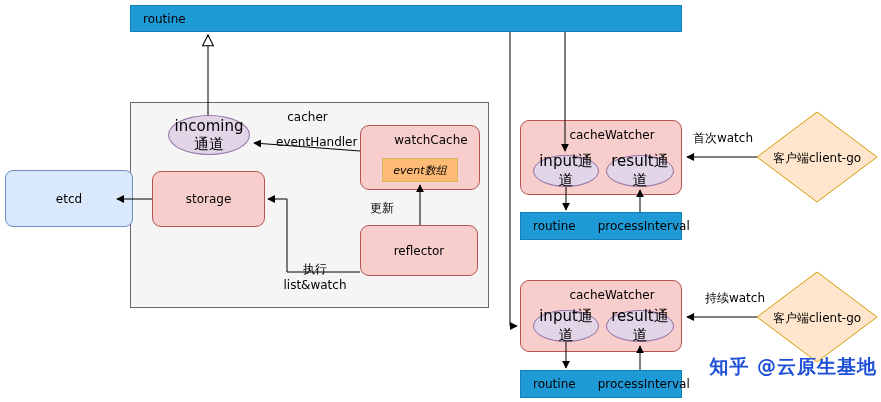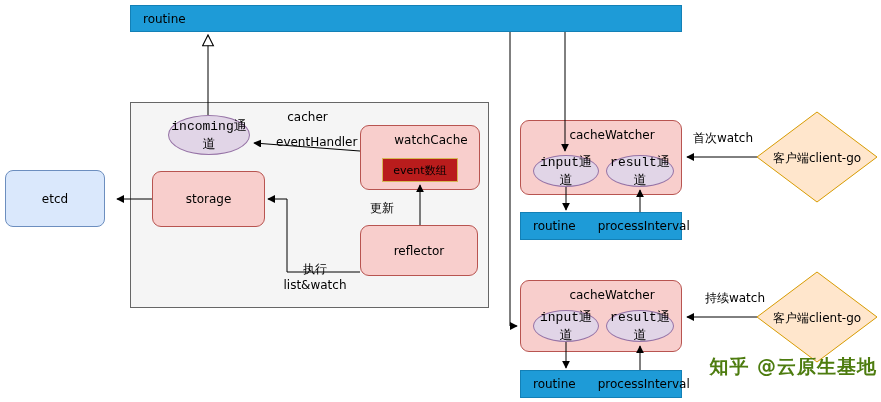--- a/index.html
+++ b/index.html
@@ -40,23 +40,23 @@
   .bar-process { margin-left: 22px; }
   .node {
     position: absolute;
     display: flex;
     align-items: center;
     justify-content: center;
     z-index: 1;
     text-align: center;
   }
   .pink   { background: #f8cecc; border: 1px solid #b85450; border-radius: 9px; }
-  .yellow { background: #b91c1c; border: 1px solid #d6b656; font-size: 11px; }
+  .yellow { background: #fdba74; border: 1px solid #d6b656; font-size: 11px; font-style: italic; }
   .etcdbx { background: #dae8fc; border: 1px solid #6c8ebf; border-radius: 8px; }
-  .ellipse{ background: #e1d5e7; border: 1px solid #9673a6; border-radius: 50%; font-size: 13px; font-family: Liberation Mono, monospace; }
+  .ellipse{ background: #e1d5e7; border: 1px solid #9673a6; border-radius: 50%; font-size: 15px; }
   .top-label {
     position: absolute;
     top: 7px; left: 0; right: 0;
     text-align: center;
     margin-left: 22px;
   }
   .wires {
     position: absolute;
     left: 0; top: 0;
     z-index: 2;
@@ -64,40 +64,40 @@
   }
   .float-label {
     position: absolute;
     z-index: 3;
     font-size: 12px;
     text-align: center;
   }
   .watermark {
     position: absolute;
     z-index: 4;
-    color: #4d7c0f;
+    color: #1d4ed8;
     font-size: 19px;
     font-weight: 600;
     letter-spacing: 1px;
   }
 </style>
 </head>
 <body>
 
 <div id="canvas">
 
   <div class="container-box" style="left:130px; top:102px; width:359px; height:206px;">
     <div class="container-title">cacher</div>
   </div>
 
   <div class="bar" style="left:130px; top:5px; width:552px; height:27px;">
     <span class="bar-routine">routine</span>
   </div>
 
-  <div class="node etcdbx" style="left:5px; top:170px; width:100px; height:57px;">
+  <div class="node etcdbx" style="left:5px; top:170px; width:128px; height:57px;">
     <span>etcd</span>
   </div>
 
   <div class="node pink" style="left:152px; top:171px; width:113px; height:56px;">
     <span>storage</span>
   </div>
 
   <div class="node pink" style="left:360px; top:125px; width:120px; height:65px;">
     <div class="top-label">watchCache</div>
   </div>

